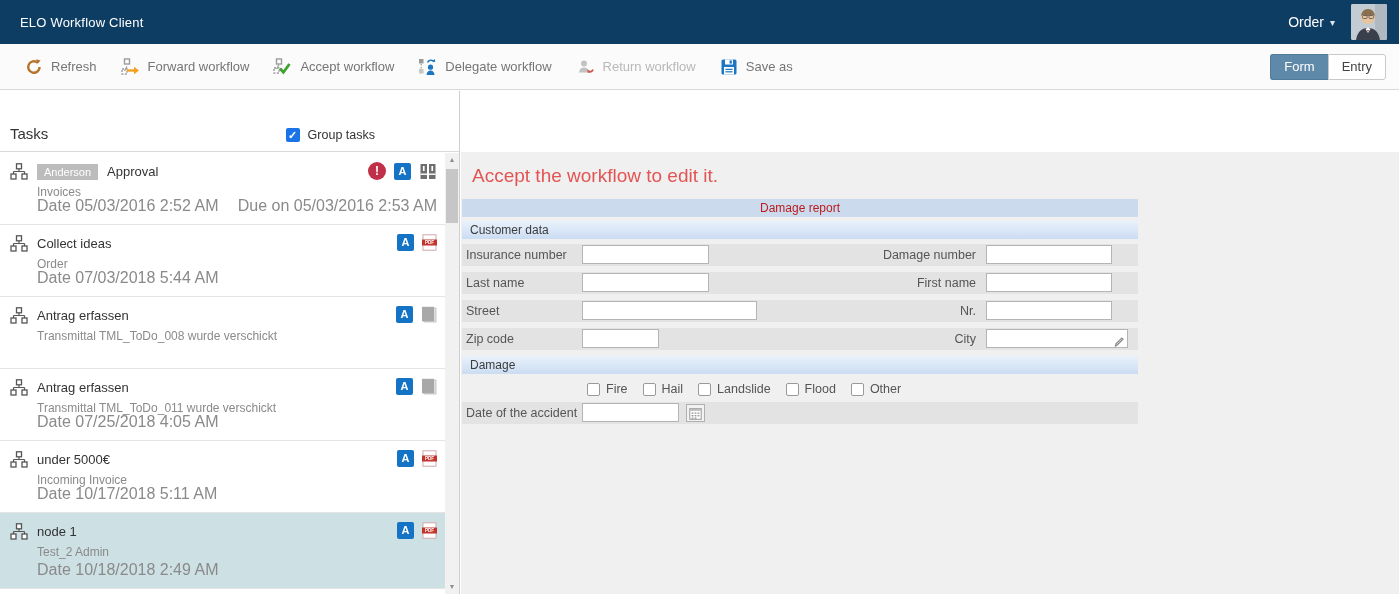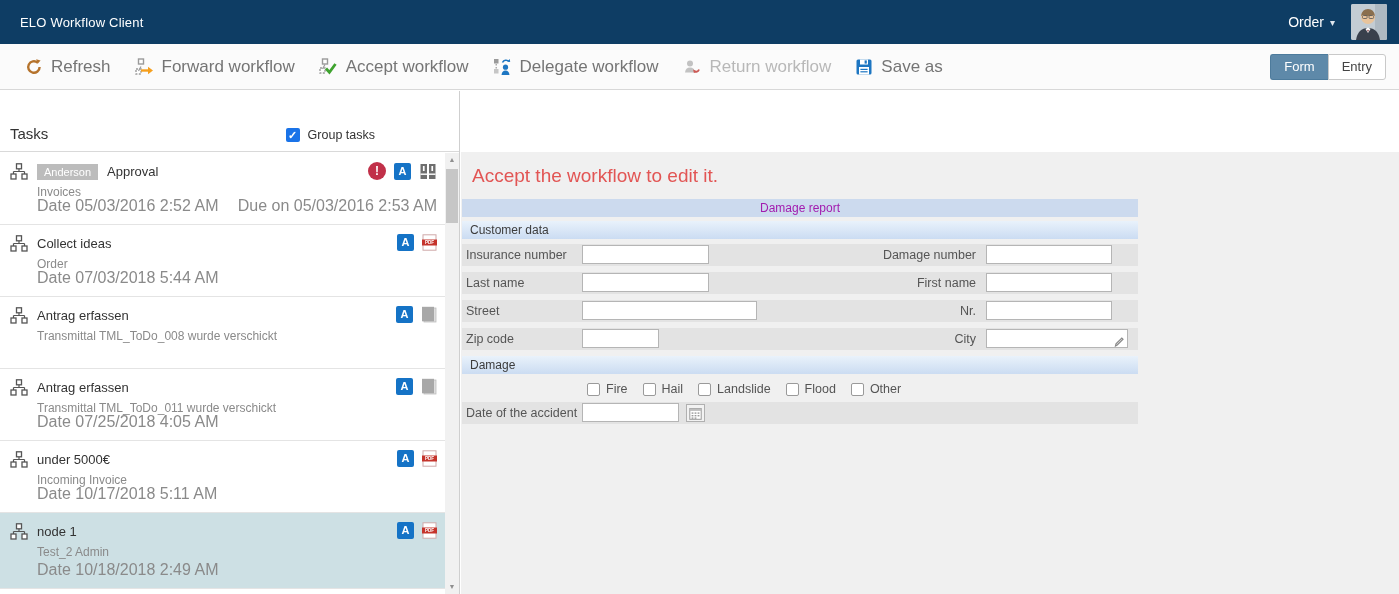--- a/index.html
+++ b/index.html
@@ -13,21 +13,21 @@
   .app-title { color:#fff; font-size:13px; letter-spacing:.2px; }
   .topbar-right { margin-left:auto; display:flex; align-items:center; }
   .user-menu { display:flex; align-items:center; color:#fff; font-size:14px; cursor:pointer; }
   .user-caret { font-size:10px; margin-left:6px; color:#dfe7ee; }
   .avatar { width:36px; height:36px; border-radius:2px; margin-left:16px; overflow:hidden; background:#b9c7d1; }
 
   
   .toolbar { position:absolute; top:44px; left:0; right:0; height:46px; background:#fbfbfb;
     border-bottom:1px solid #d8d8d8; display:flex; align-items:center; padding-left:25px; }
   .tb-btn { display:flex; align-items:center; margin-right:24px; cursor:pointer; }
-  .tb-btn .tb-label { font-size:17px; color:#757575; margin-left:8px; white-space:nowrap; }
+  .tb-btn .tb-label { font-size:13px; color:#757575; margin-left:8px; white-space:nowrap; }
   .tb-btn.disabled .tb-label { color:#b8b8b8; }
   .tb-btn svg { display:block; }
   .view-toggle { position:absolute; right:13px; top:10px; display:flex; }
   .vt-btn { height:26px; padding:0 13px; font-size:13px; line-height:24px; border:1px solid #c9c9c9;
     background:#fff; color:#444; cursor:pointer; }
   .vt-btn.active { background:#5e89a9; border-color:#4d7b9c; color:#fff; }
   .vt-btn:first-child { border-radius:3px 0 0 3px; border-right:none; }
   .vt-btn:last-child { border-radius:0 3px 3px 0; }
 
   
@@ -61,21 +61,21 @@
   .list-scrollbar { position:absolute; top:62px; right:0; width:14px; bottom:0; background:#f1f1f1; }
   .sb-arrow { height:14px; text-align:center; font-size:7px; color:#8f8f8f; line-height:14px; cursor:pointer; }
   .sb-arrow.down { position:absolute; bottom:0; left:0; right:0; }
   .sb-thumb { position:absolute; top:16px; left:1px; width:12px; height:54px; background:#c6c6c6; cursor:pointer; }
 
   
   .form-panel { position:absolute; top:91px; left:461px; right:0; bottom:0; background:#f0f0f0; }
   .fp-white { height:61px; background:#fff; }
   .fp-message { color:#e25554; font-size:19px; margin:13px 0 12px 11px; }
   .wform { width:676px; margin-left:1px; font-size:12.5px; color:#555; }
-  .w-h1 { height:18px; line-height:18px; background:#ccdaee; text-align:center; color:#a21caf;
+  .w-h1 { height:18px; line-height:18px; background:#ccdaee; text-align:center; color:#b91c1c;
     font-size:12px; margin-bottom:4px; }
   .w-h2 { height:18px; line-height:18px; background:linear-gradient(#e9f2fb,#cbdcf2);
     padding-left:8px; color:#3c3c3c; font-size:12px; margin-bottom:5px; }
   .w-row { position:relative; height:22px; background:#e3e3e3; margin-bottom:6px; }
   .w-row .f-label { position:absolute; left:4px; top:4px; white-space:nowrap; }
   .w-row .f-label.r { left:auto; width:120px; left:394px; text-align:right; top:4px; }
   .f-input { position:absolute; top:1px; height:19px; border:1px solid #b5b5b5; background:#fff;
     font-family:"Liberation Sans", sans-serif; font-size:12px; color:#333; padding:0 4px; }
   .in-std-l { left:120px; width:127px; }
   .in-street { left:120px; width:175px; }

